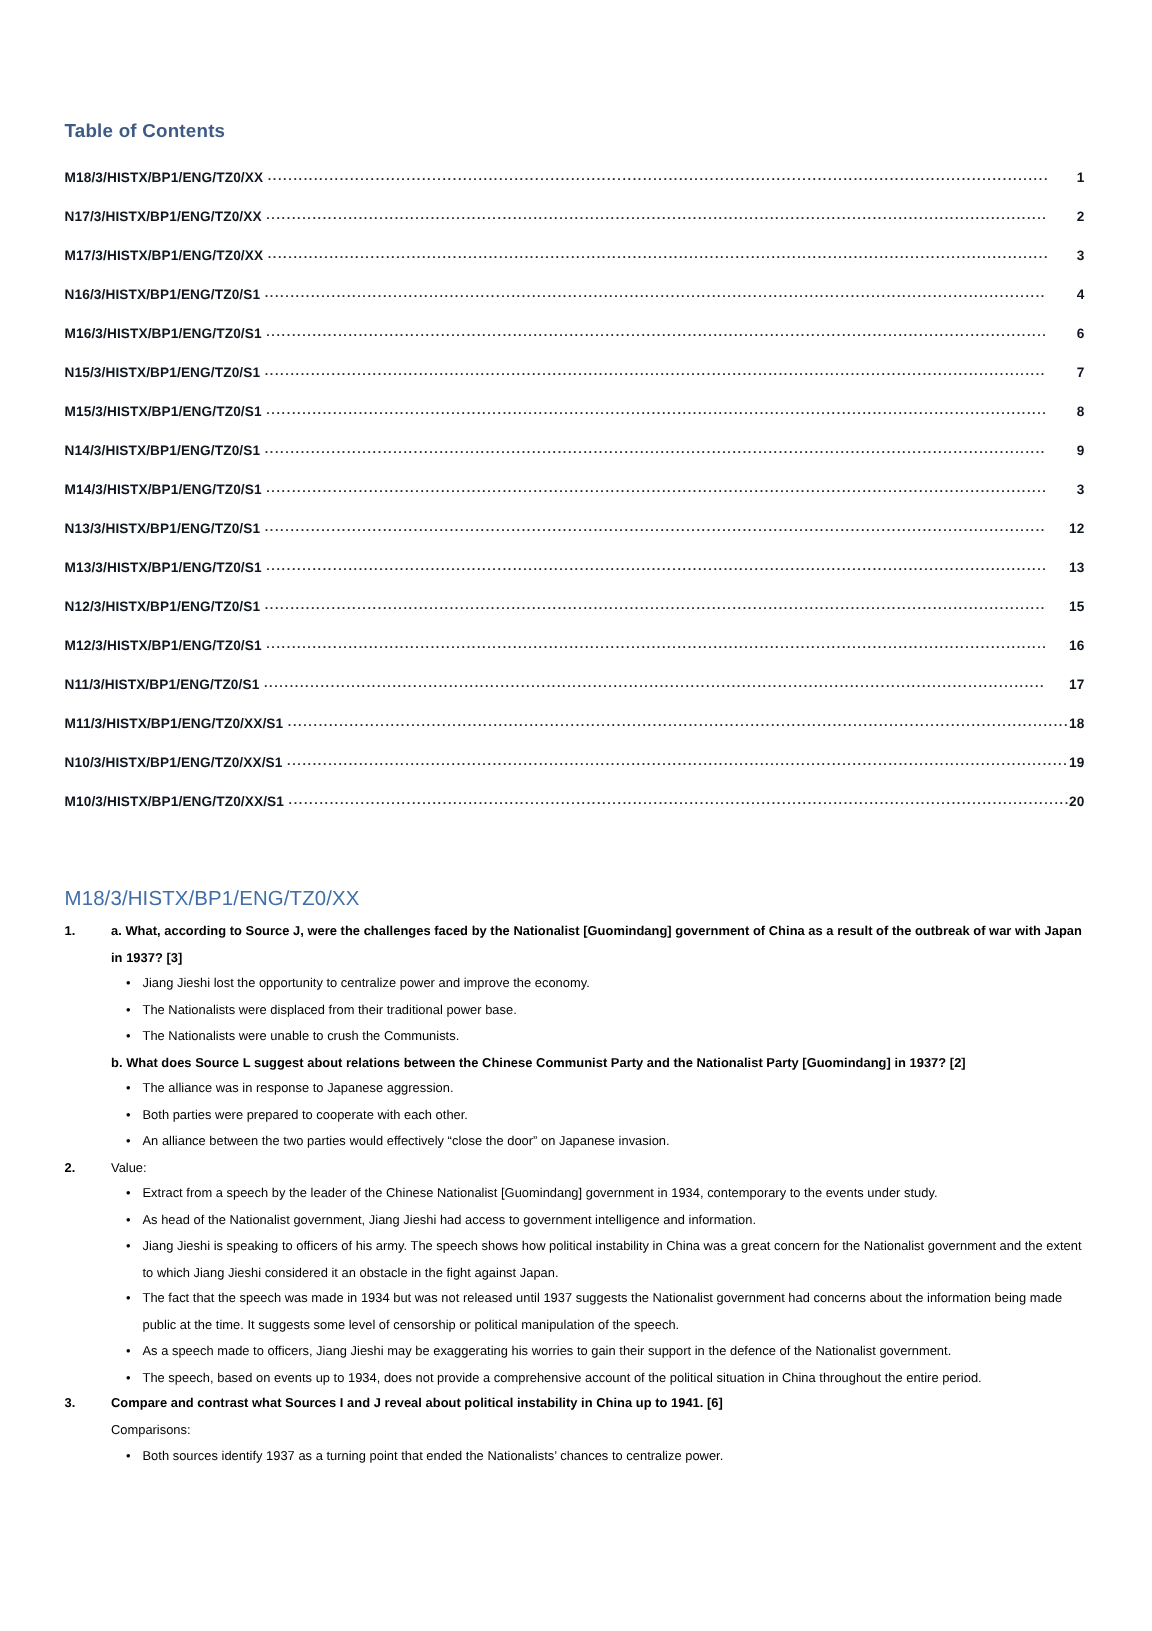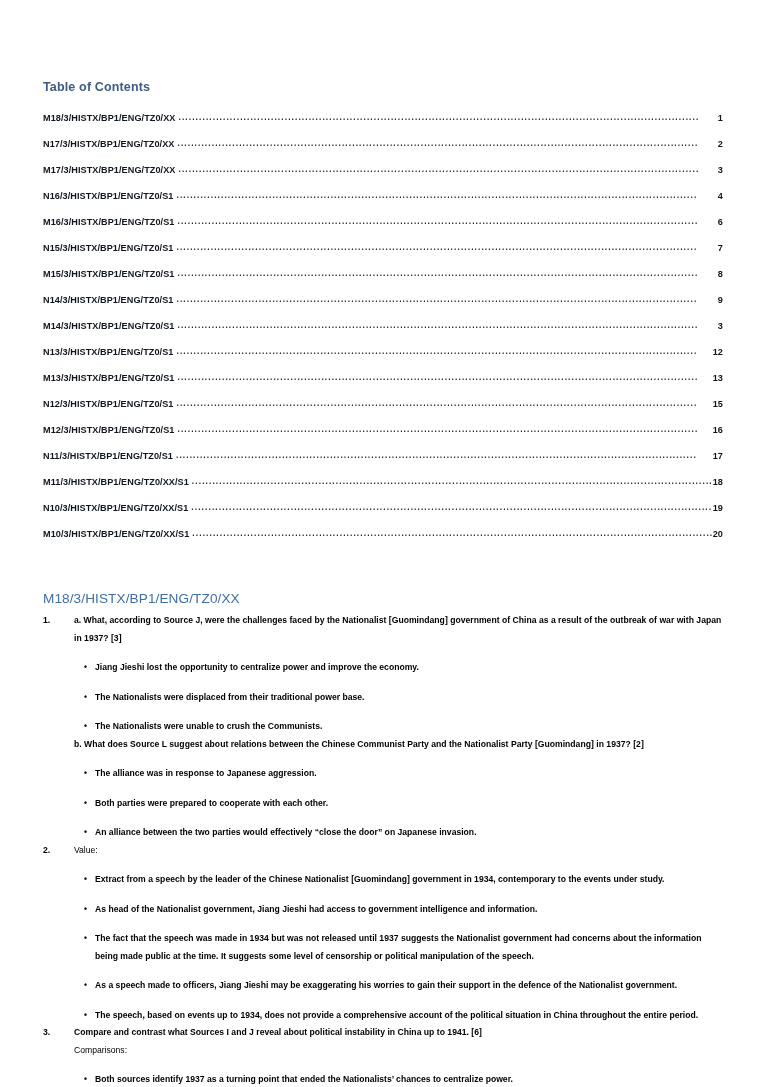--- a/index.html
+++ b/index.html
@@ -93,25 +93,24 @@
     font-weight: normal;
     line-height: 17.5px;
     color: #000;
   }
   .bullets { margin: 0; padding: 0; list-style: none; }
   .bullets li {
     position: relative;
     padding-left: 11px;
     margin-left: 10px;
     font-size: 8.6px;
-    font-weight: bold;
+    font-weight: normal;
     line-height: 17.5px;
     letter-spacing: 0.01px;
     color: #000;
-    margin-top: 12px;
   }
   .bullets li::before {
     content: "\2022";
     position: absolute;
     left: 0;
     top: 0;
     font-size: 8.6px;
     line-height: 17.5px;
   }
 </style>
@@ -231,20 +230,21 @@
             </ul>
           </div>
         </div>
         <div class="qblock">
           <div class="qnum">2.</div>
           <div class="qbody">
             <div class="sub-label">Value:</div>
             <ul class="bullets">
               <li>Extract from a speech by the leader of the Chinese Nationalist [Guomindang] government in 1934, contemporary to the events under study.</li>
               <li>As head of the Nationalist government, Jiang Jieshi had access to government intelligence and information.</li>
+              <li>Jiang Jieshi is speaking to officers of his army. The speech shows how political instability in China was a great concern for the Nationalist government and the extent to which Jiang Jieshi considered it an obstacle in the fight against Japan.</li>
             </ul>
             <ul class="bullets">
               <li>The fact that the speech was made in 1934 but was not released until 1937 suggests the Nationalist government had concerns about the information being made public at the time. It suggests some level of censorship or political manipulation of the speech.</li>
               <li>As a speech made to officers, Jiang Jieshi may be exaggerating his worries to gain their support in the defence of the Nationalist government.</li>
               <li>The speech, based on events up to 1934, does not provide a comprehensive account of the political situation in China throughout the entire period.</li>
             </ul>
           </div>
         </div>
         <div class="qblock">
           <div class="qnum">3.</div>

